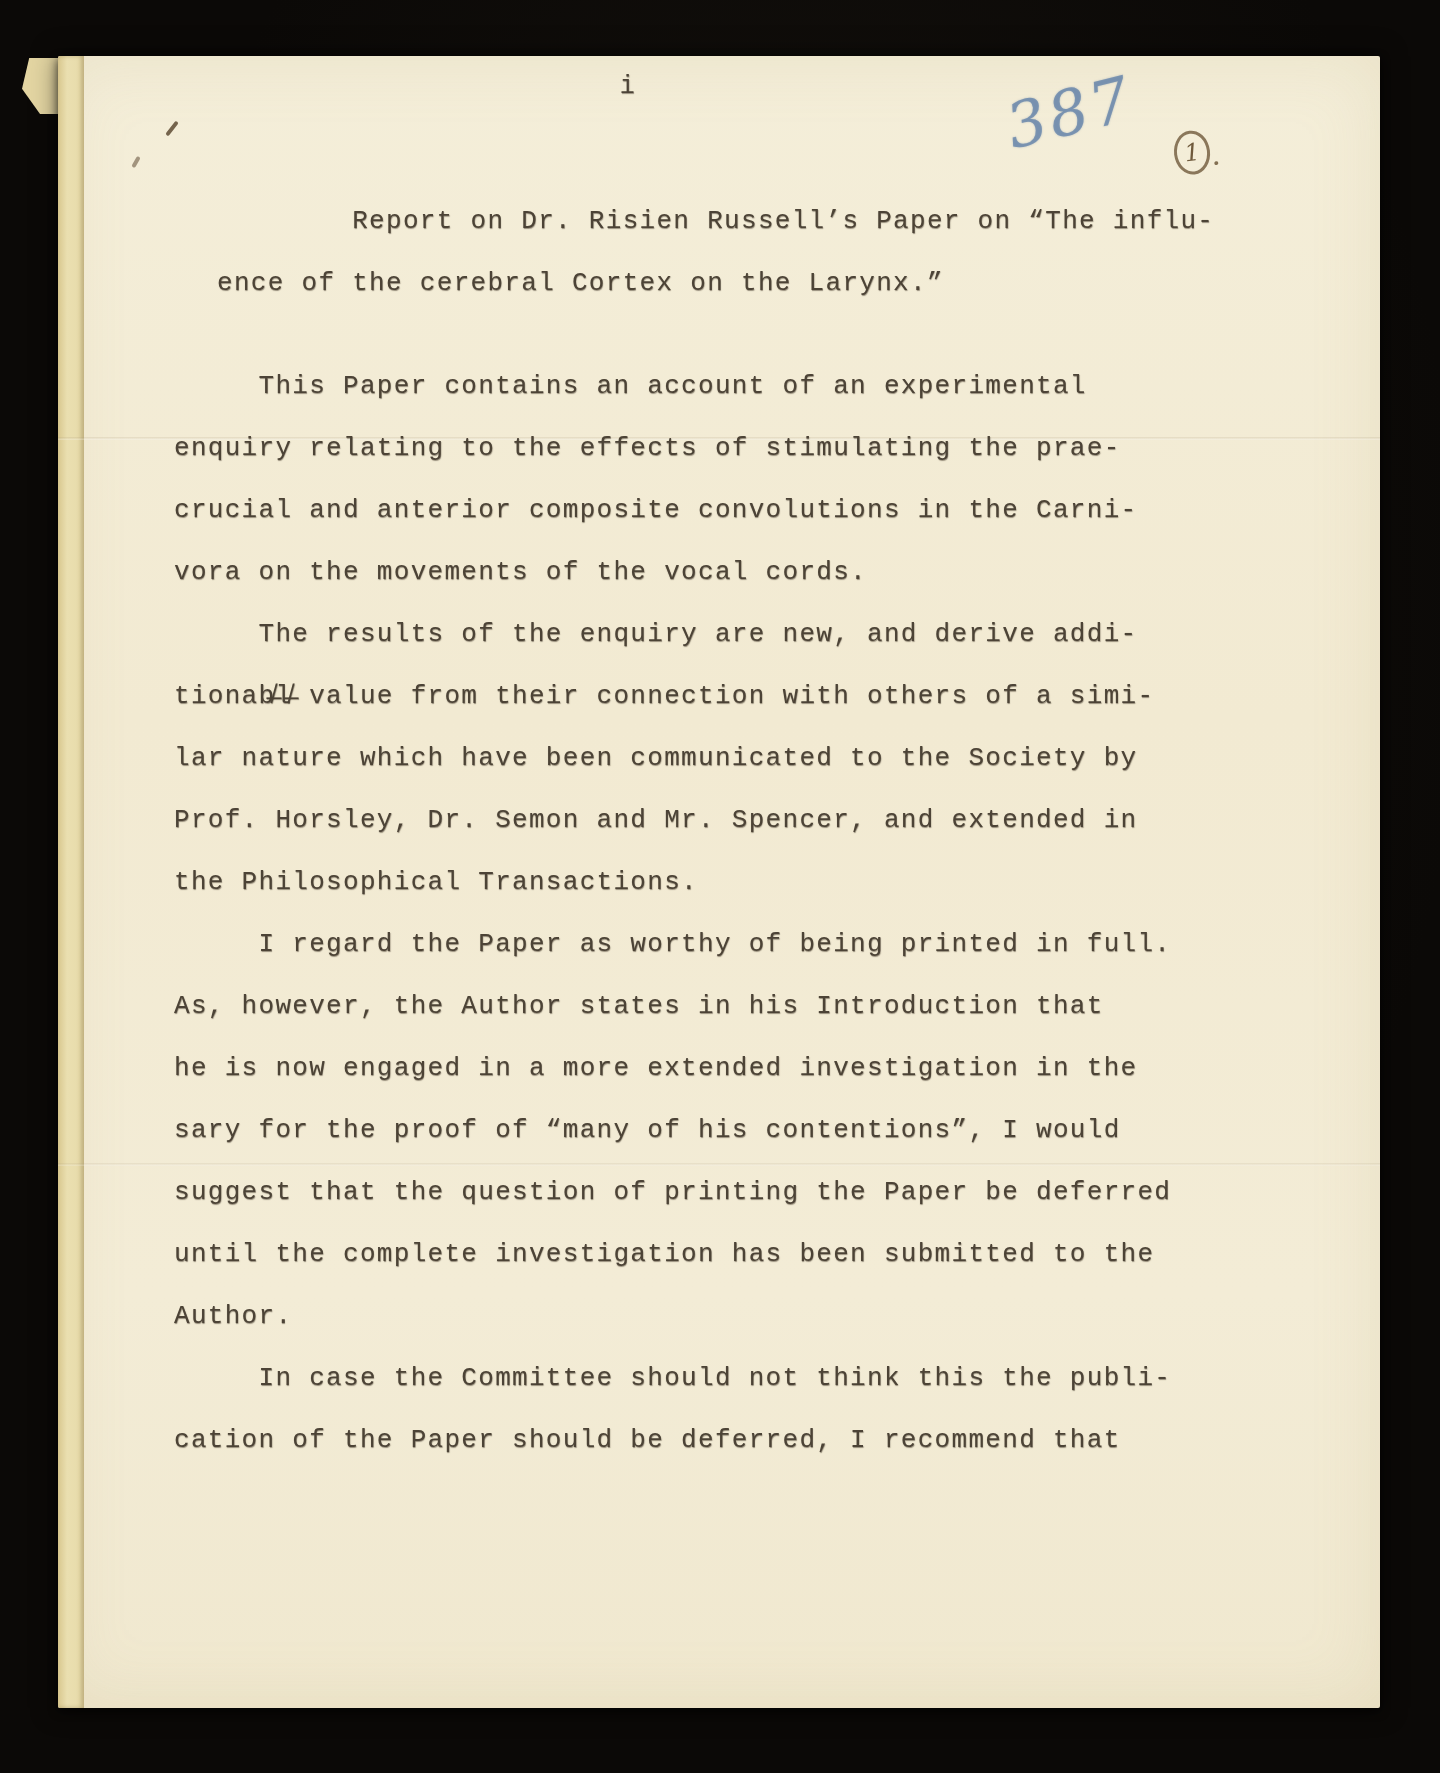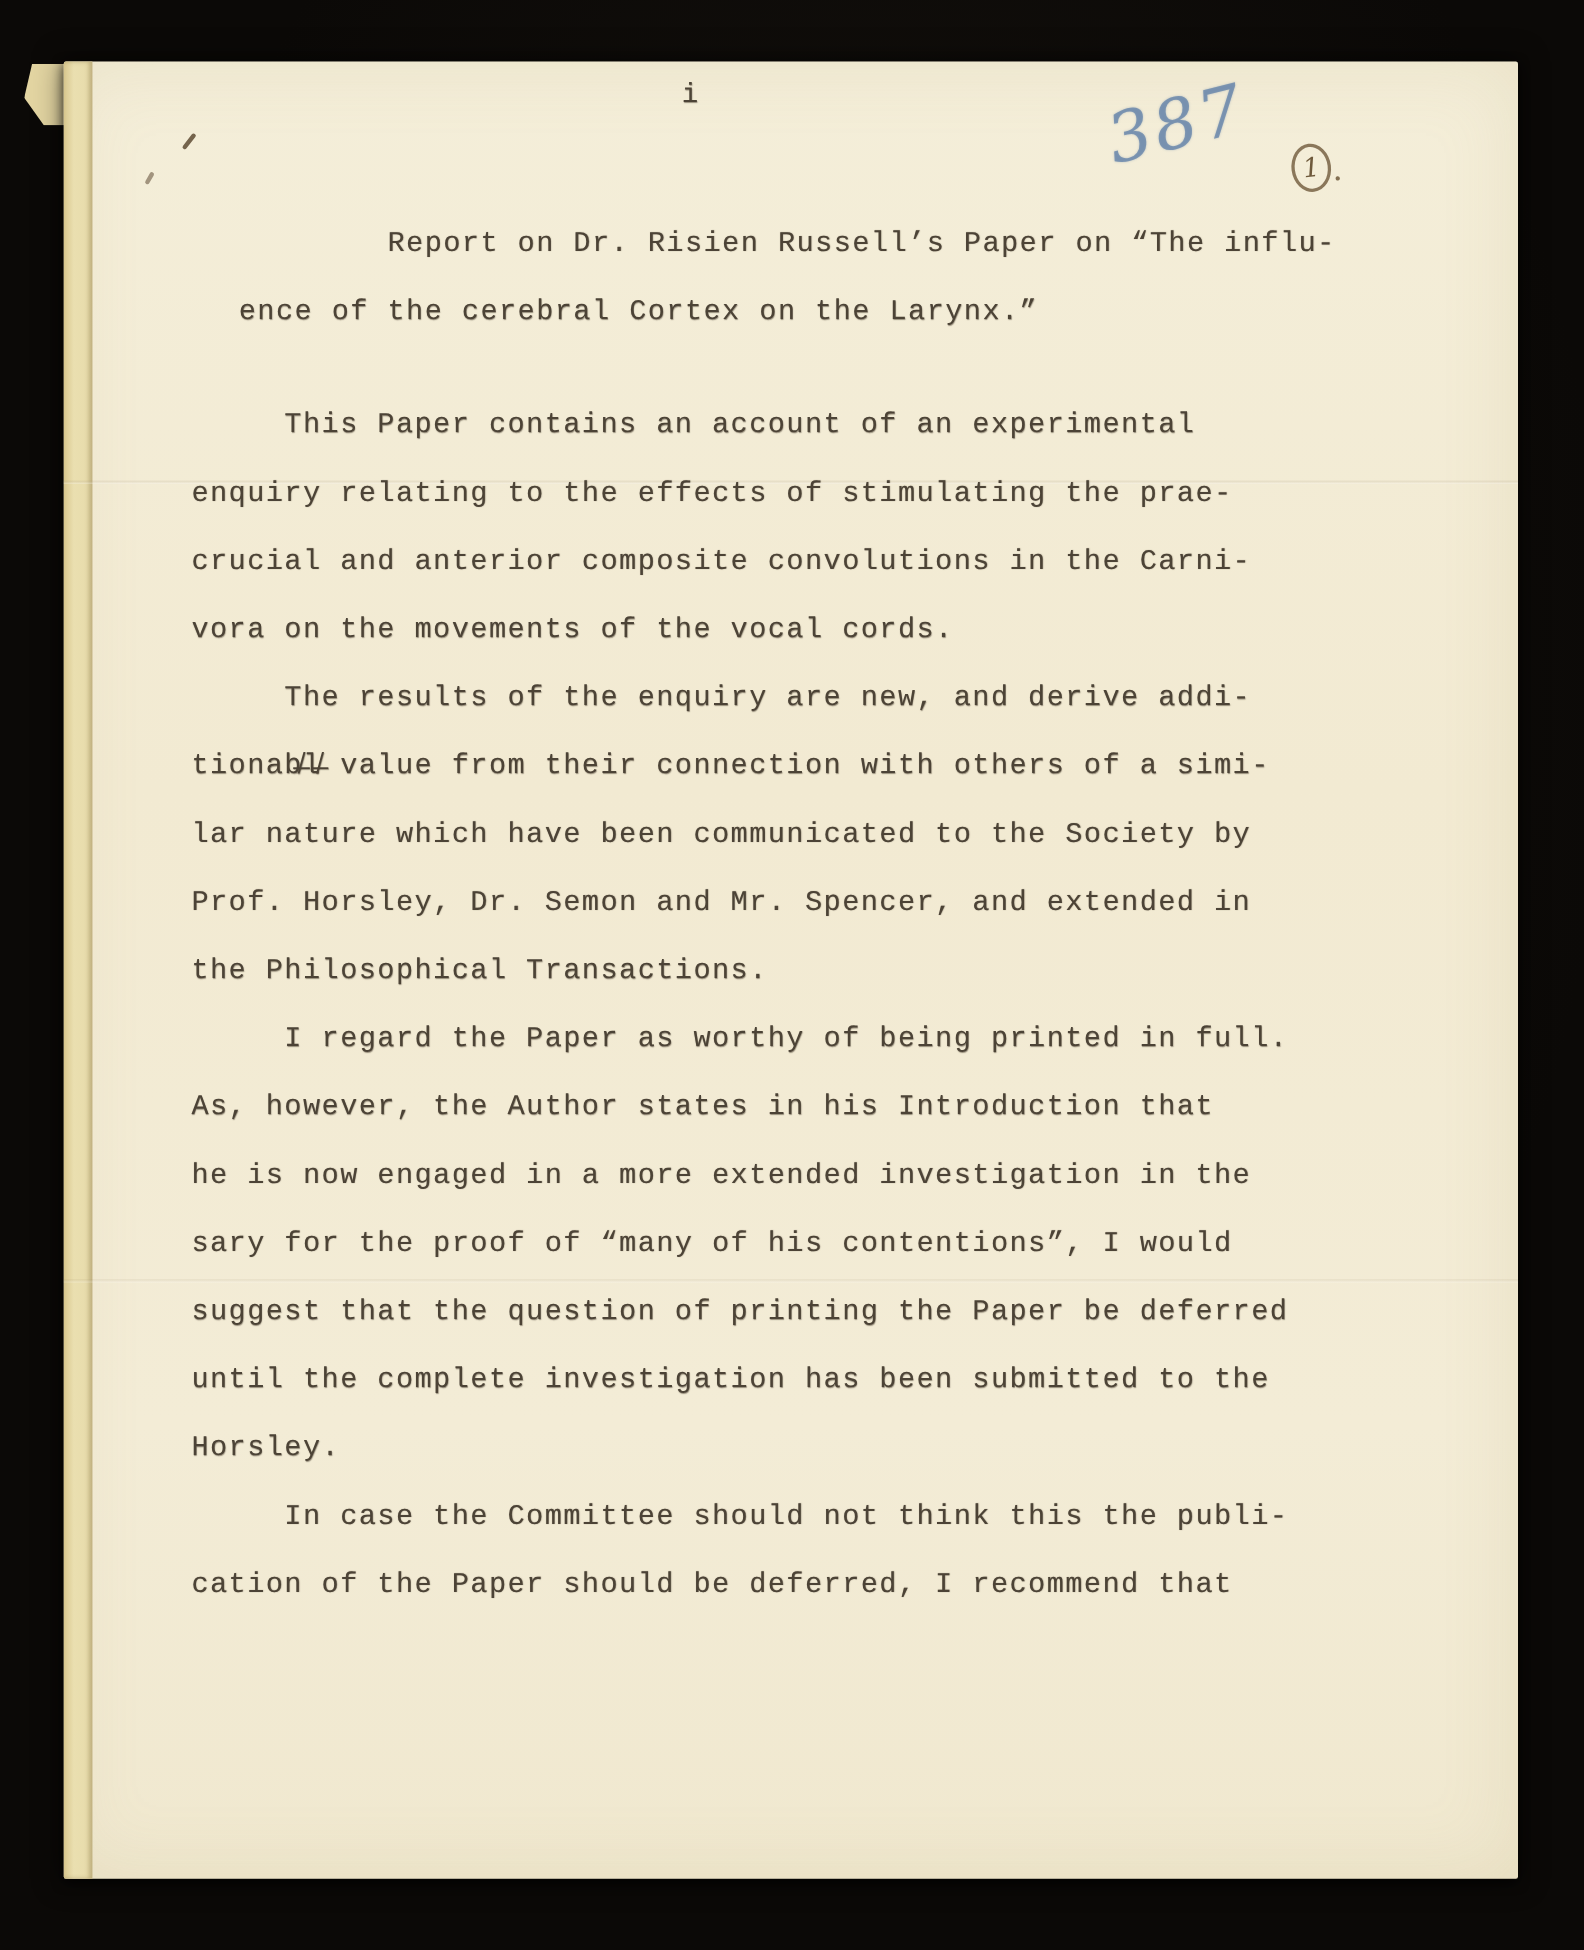--- a/index.html
+++ b/index.html
@@ -146,19 +146,19 @@
         <div class="line">tionab̶̸l̶̸ value from their connection with others of a simi-</div>
         <div class="line">lar nature which have been communicated to the Society by</div>
         <div class="line">Prof. Horsley, Dr. Semon and Mr. Spencer, and extended in</div>
         <div class="line">the Philosophical Transactions.</div>
         <div class="line">     I regard the Paper as worthy of being printed in full.</div>
         <div class="line">As, however, the Author states in his Introduction that</div>
         <div class="line">he is now engaged in a more extended investigation in the</div>
         <div class="line">sary for the proof of “many of his contentions”, I would</div>
         <div class="line">suggest that the question of printing the Paper be deferred</div>
         <div class="line">until the complete investigation has been submitted to the</div>
-        <div class="line">Horsley.</div>
+        <div class="line">Author.</div>
         <div class="line">     In case the Committee should not think this the publi-</div>
         <div class="line">cation of the Paper should be deferred, I recommend that</div>
       </div>
 
   </div>
 </div>
 
 </body></html>

